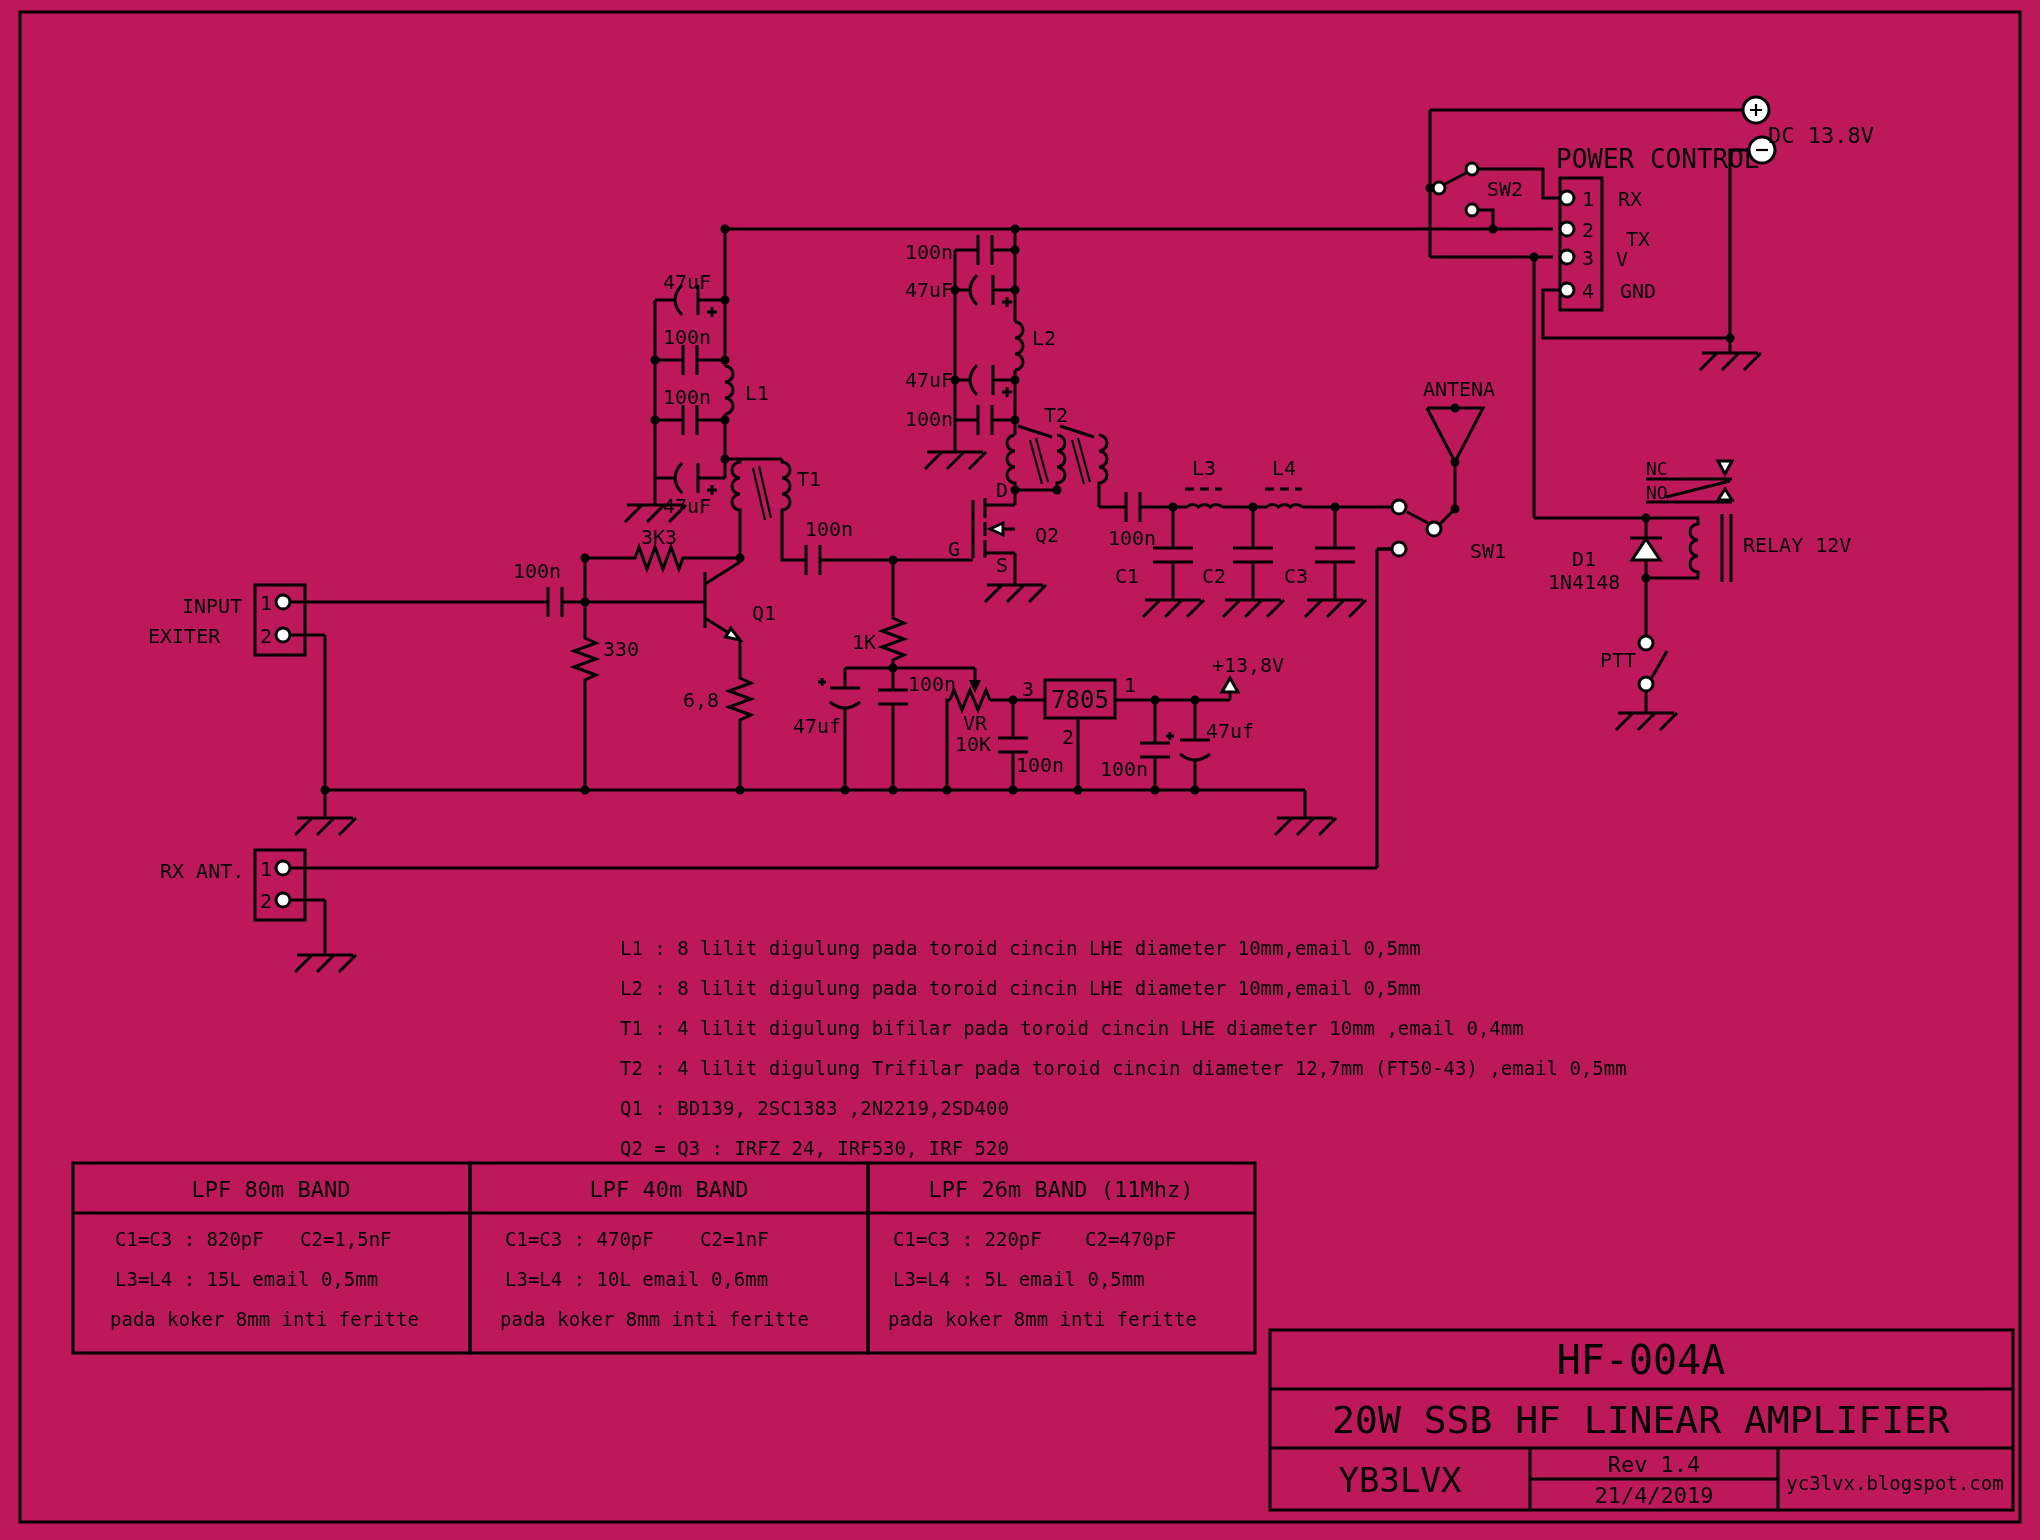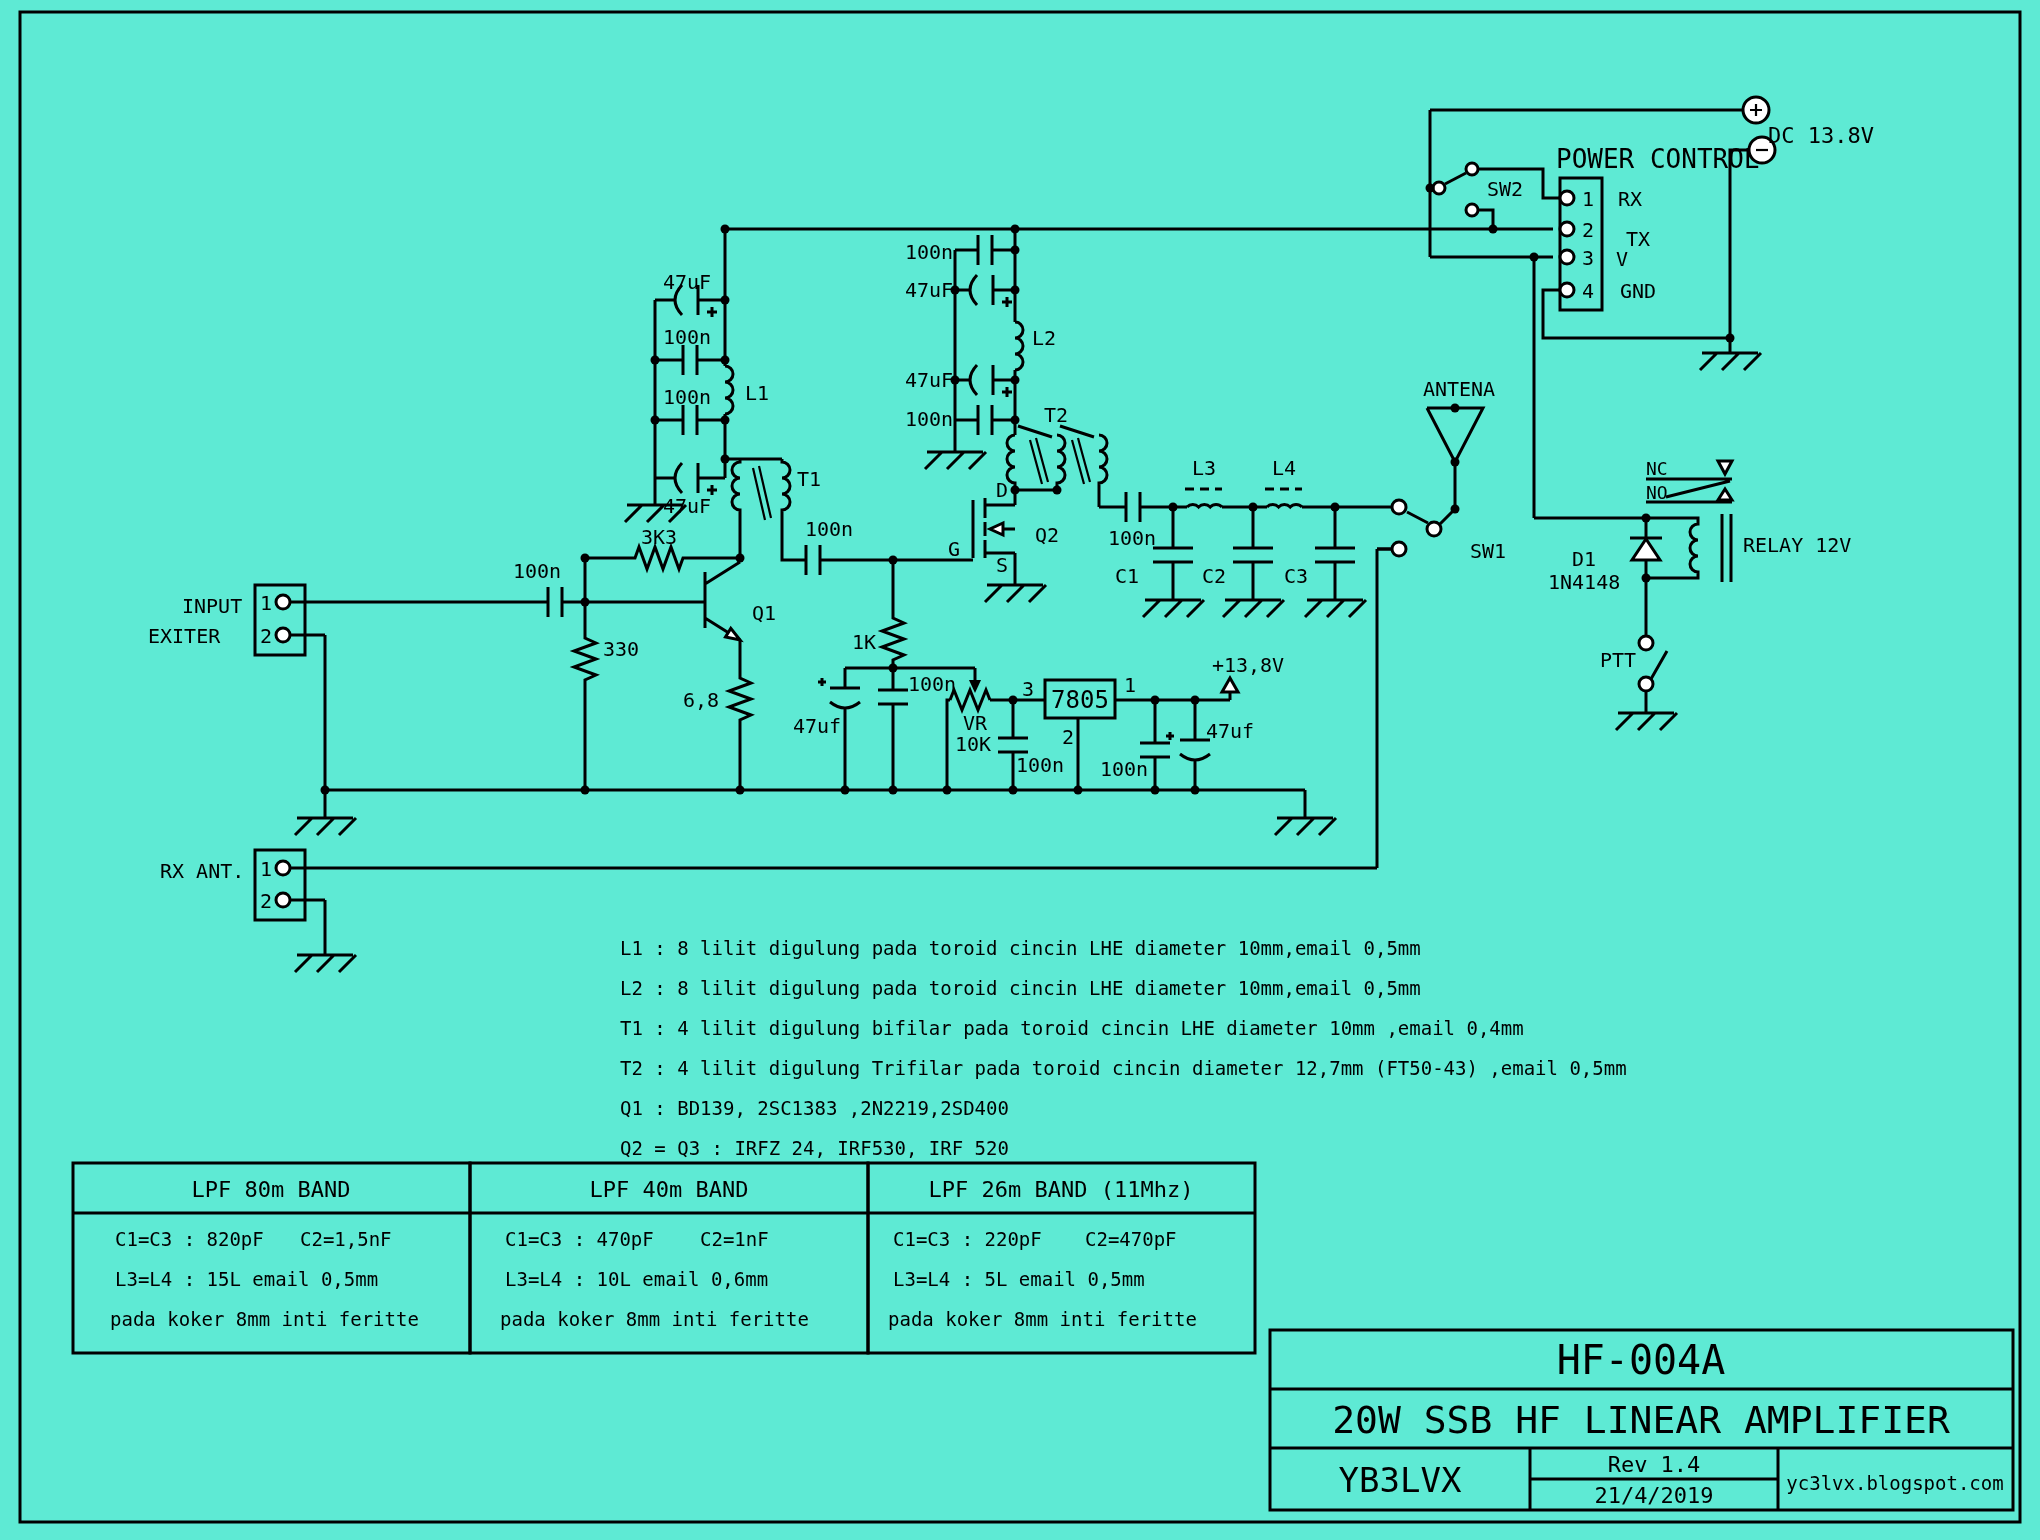--- a/index.html
+++ b/index.html
@@ -1,16 +1,16 @@
 <!DOCTYPE html>
 <html><head>
 <meta charset="utf-8">
 <style>
   html,body{margin:0;padding:0;background:#fff;}
-  .stage{position:relative;width:2040px;height:1540px;background:#5eead4;overflow:hidden;}
+  .stage{position:relative;width:2040px;height:1540px;background:#be185d;overflow:hidden;}
   svg{position:absolute;left:0;top:0;}
   .w{stroke:#000;stroke-width:3;fill:none;}
   .thin{stroke:#000;stroke-width:2.2;fill:none;}
   .dash{stroke:#000;stroke-width:3;fill:none;stroke-dasharray:9 6;}
   .dot{fill:#000;stroke:none;}
   .opn{fill:#fff;stroke:#000;stroke-width:3;}
   .box{fill:none;stroke:#000;stroke-width:3;}
   text{font-family:"DejaVu Sans Mono",monospace;fill:#000;}
   .t20{font-size:20px;}
   .t22{font-size:22px;}

